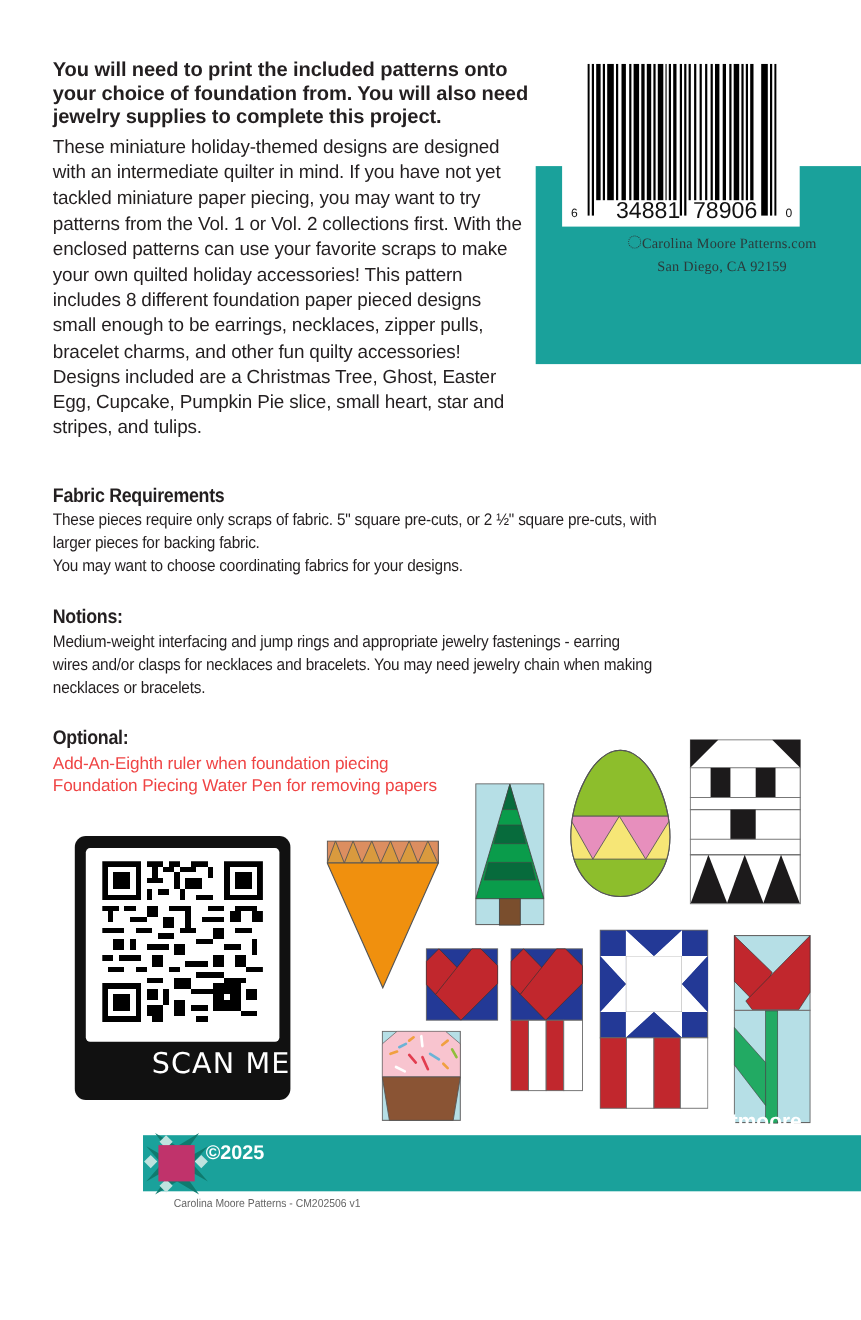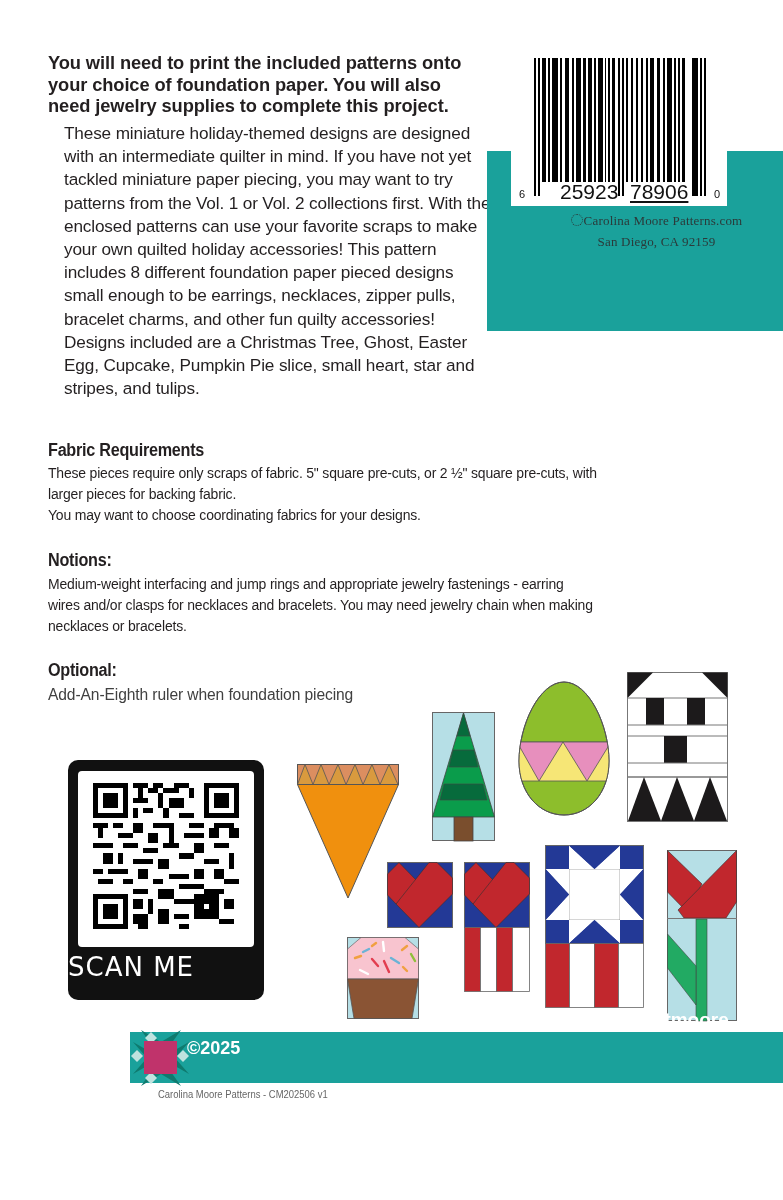--- a/index.html
+++ b/index.html
@@ -1,43 +1,43 @@
 <!DOCTYPE html>
 <html><head>
 <meta charset="utf-8">
 <style>
   html, body { margin: 0; padding: 0; }
   body { width: 783px; height: 1200px; background: #ffffff; position: relative; overflow: hidden; font-family: "DejaVu Sans", sans-serif; color: #231f20; }
   .abs { position: absolute; }
   .intro-bold { left: 48px; top: 52px; width: 440px; font-family: "Liberation Sans", sans-serif; font-weight: bold; font-size: 18.3px; line-height: 21.5px; color: #231f20; letter-spacing: -0.1px; }
-  .intro-body { left: 64px; top: 122px; width: 430px; font-family: "Liberation Sans", sans-serif; font-size: 17.2px; line-height: 23.2px; color: #231f20; letter-spacing: -0.15px; }
+  .intro-body { left: 48px; top: 122px; width: 430px; font-family: "Liberation Sans", sans-serif; font-size: 17.2px; line-height: 23.2px; color: #231f20; letter-spacing: -0.15px; }
   .teal-box { left: 487px; top: 151px; width: 296px; height: 180px; background: #1aa19b; }
   .barcode-bg { left: 511px; top: 44px; width: 216px; height: 162px; background: #ffffff; }
   .barcode { left: 534px; top: 58px; width: 172px; height: 140px; }
   .bc-digits { top: 182px; font-family: "Liberation Sans", sans-serif; color: #111; }
   .contact { left: 487px; top: 210px; width: 339px; text-align: center; font-family: Liberation Serif, serif; font-size: 13px; line-height: 21.3px; color: #2b3a3a; letter-spacing: 0.2px; }
   .contact .line { display: block; }
   .gear { display: inline-block; width: 12px; height: 12px; border: 1.5px dotted #2b3a3a; border-radius: 50%; box-sizing: border-box; vertical-align: -1px; margin-right: 1px; }
   .section-h { left: 48px; font-family: "Liberation Sans", sans-serif; font-weight: bold; font-size: 18px; color: #231f20; transform: scaleX(0.9); transform-origin: left; letter-spacing: -0.3px; }
   .section-p { left: 48px; width: 720px; font-family: "Liberation Sans", sans-serif; font-size: 15.2px; line-height: 21.2px; color: #231f20; transform: scaleX(0.92); transform-origin: left; letter-spacing: -0.2px; }
-  .opt-p { left: 48px; width: 400px; font-family: "Liberation Sans", sans-serif; font-size: 15.6px; line-height: 20px; color: #404040; letter-spacing: -0.1px; }
+  .opt-p { left: 48px; width: 400px; font-family: "Liberation Sans", sans-serif; font-size: 15.6px; line-height: 20px; color: #ef4444; letter-spacing: -0.1px; }
   .qr-card { left: 68px; top: 760px; width: 196px; height: 240px; background: #111; border-radius: 10px; }
   .qr-inner { left: 78px; top: 771px; width: 176px; height: 176px; background: #fff; border-radius: 4px; }
   .qr-code { left: 93px; top: 783px; width: 146px; height: 146px; }
-  .scan-label { left: 68px; top: 952px; width: 196px; text-align: left; color: #fff; font-family: "DejaVu Sans", sans-serif; font-size: 26px; letter-spacing: 1px; }
+  .scan-label { left: 68px; top: 952px; width: 196px; text-align: right; color: #fff; font-family: "DejaVu Sans", sans-serif; font-size: 26px; letter-spacing: 1px; }
   .footer-band { left: 130px; top: 1032px; width: 653px; height: 51px; background: #1aa19b; }
   .copyright { left: 187px; top: 1038px; color: #fff; font-family: "Liberation Sans", sans-serif; font-weight: bold; font-size: 18px; }
   .handle { left: 611px; top: 1009px; color: #fff; font-family: "Liberation Sans", sans-serif; font-weight: bold; font-size: 19px; }
   .code-line { left: 158px; top: 1088px; color: #666; font-family: "Liberation Sans", sans-serif; font-size: 10.5px; transform: scaleX(0.9); transform-origin: left; }
   svg { display: block; }
 </style>
 </head>
 <body>
 
-<div class="abs intro-bold">You will need to print the included patterns onto your choice of foundation paper. You will also need jewelry supplies to complete this project.</div>
+<div class="abs intro-bold">You will need to print the included patterns onto your choice of foundation from. You will also need jewelry supplies to complete this project.</div>
 <div class="abs intro-body">These miniature holiday-themed designs are designed with an intermediate quilter in mind. If you have not yet tackled miniature paper piecing, you may want to try patterns from the Vol. 1 or Vol. 2 collections first. With the enclosed patterns can use your favorite scraps to make your own quilted holiday accessories! This pattern includes 8 different foundation paper pieced designs small enough to be earrings, necklaces, zipper pulls, bracelet charms, and other fun quilty accessories! Designs included are a Christmas Tree, Ghost, Easter Egg, Cupcake, Pumpkin Pie slice, small heart, star and stripes, and tulips.</div>
 
 <div class="abs teal-box"></div>
 <div class="abs barcode-bg"></div>
 <div class="abs barcode">
   <svg width="172" height="140" viewBox="0 0 172 140">
     <g fill="#000">
       <rect x="0" y="0" width="2" height="138"></rect>
         <rect x="4" y="0" width="2" height="138"></rect>
       <rect x="8" y="0" width="4" height="124"></rect>
@@ -68,22 +68,22 @@
         <rect x="140" y="0" width="2" height="124"></rect>
       <rect x="144" y="0" width="2" height="124"></rect>
         <rect x="148" y="0" width="3" height="124"></rect>
       <rect x="158" y="0" width="6" height="138"></rect>
         <rect x="166" y="0" width="2" height="138"></rect>
       <rect x="170" y="0" width="2" height="138"></rect>
     </g>
   </svg>
 </div>
 <span class="abs bc-digits" style="left:519px; top:188px; font-size:11px;">6</span>
-<span class="abs bc-digits" style="left:560px; top:180px; font-size:21px;">25923</span>
-<span class="abs bc-digits" style="left:630px; top:180px; font-size:21px;text-decoration:underline;">78906</span>
+<span class="abs bc-digits" style="left:560px; top:180px; font-size:21px;">34881</span>
+<span class="abs bc-digits" style="left:630px; top:180px; font-size:21px;">78906</span>
 <span class="abs bc-digits" style="left:714px; top:188px; font-size:11px;">0</span>
 
 <div class="abs contact">
   <span class="line"><span class="gear"></span><span>Carolina Moore Patterns.com</span></span>
   <span class="line">San Diego, CA 92159</span>
 </div>
 
 <div class="abs section-h" style="top:440px;">Fabric Requirements</div>
 <div class="abs section-p" style="top:462px;">
   <div>These pieces require only scraps of fabric. 5" square pre-cuts, or 2 ½" square pre-cuts, with</div>
@@ -94,20 +94,21 @@
 <div class="abs section-h" style="top:550px;">Notions:</div>
 <div class="abs section-p" style="top:573px;">
   <div>Medium-weight interfacing and jump rings and appropriate jewelry fastenings - earring</div>
   <div>wires and/or clasps for necklaces and bracelets. You may need jewelry chain when making</div>
   <div>necklaces or bracelets.</div>
 </div>
 
 <div class="abs section-h" style="top:660px;">Optional:</div>
 <div class="abs opt-p" style="top:685px;">
   <div>Add-An-Eighth ruler when foundation piecing</div>
+  <div>Foundation Piecing Water Pen for removing papers</div>
 </div>
 
 <div class="abs qr-card"></div>
 <div class="abs qr-inner"></div>
 <div class="abs qr-code">
   <svg width="146" height="146" viewBox="0 0 29 29" shape-rendering="crispEdges">
     <g fill="#000">
 
       <path d="M0 0h7v7h-7z M1 1v5h5v-5z" fill-rule="evenodd"></path>
       <rect x="2" y="2" width="3" height="3"></rect>

